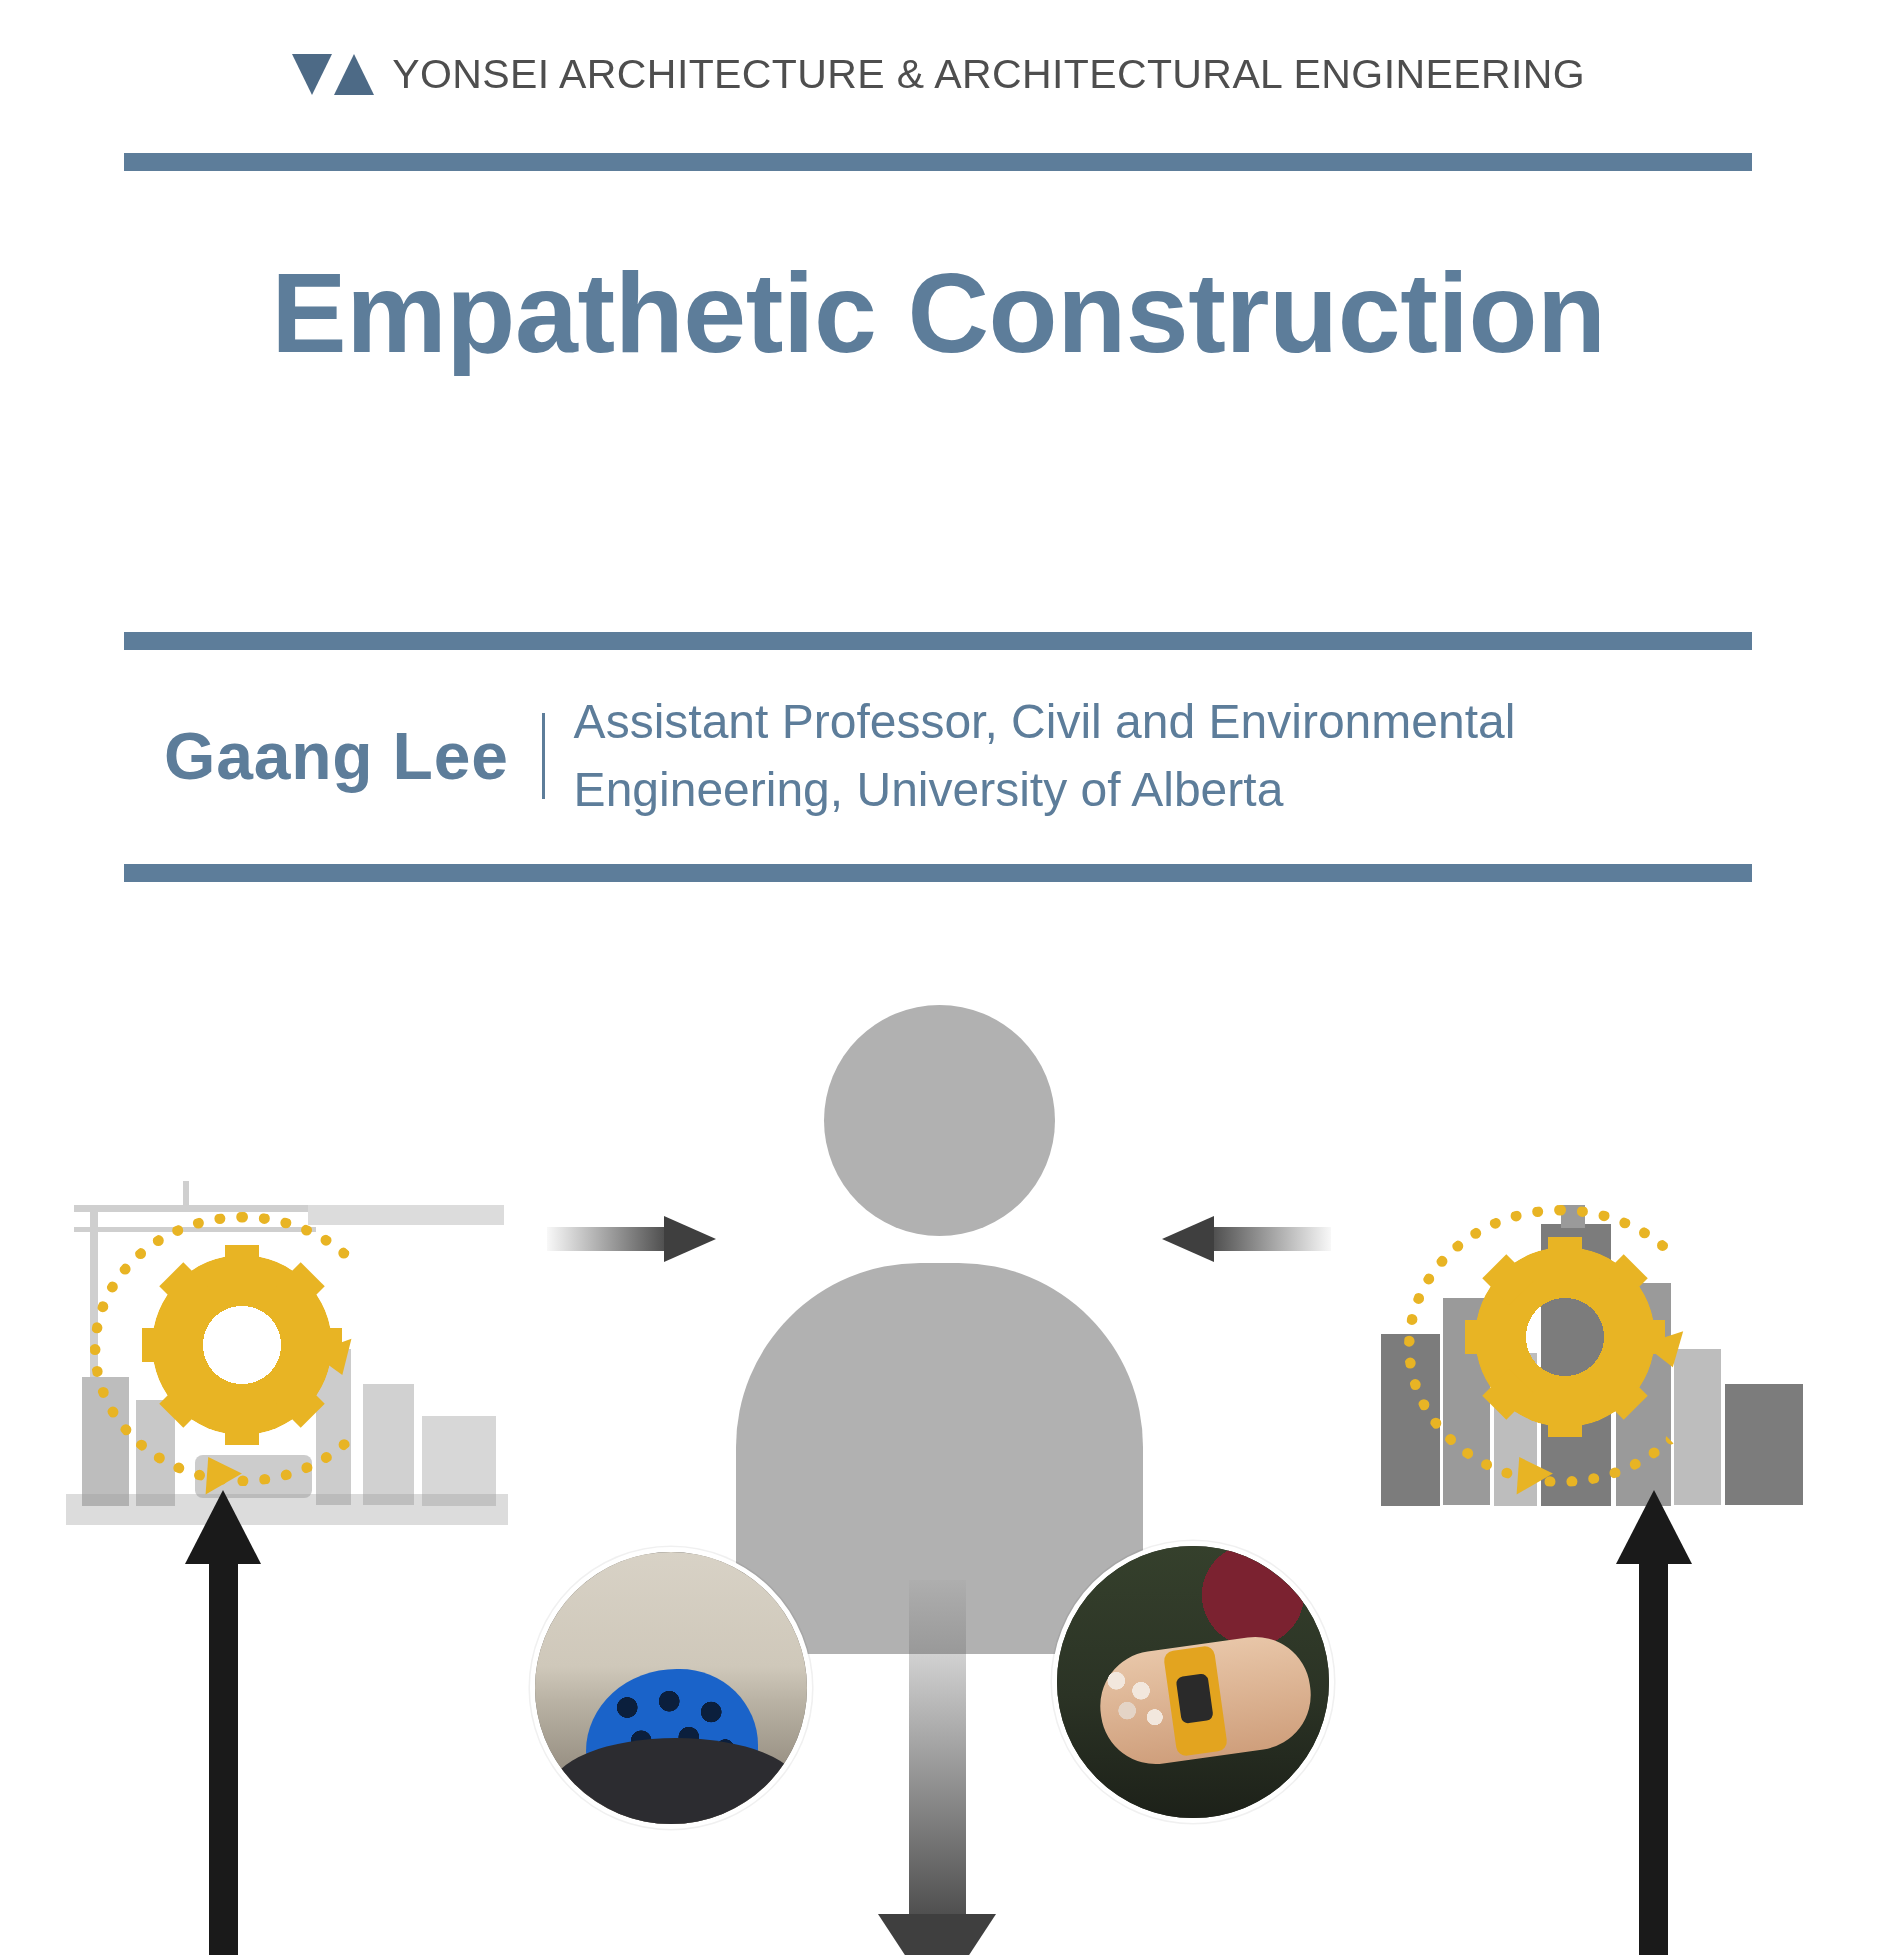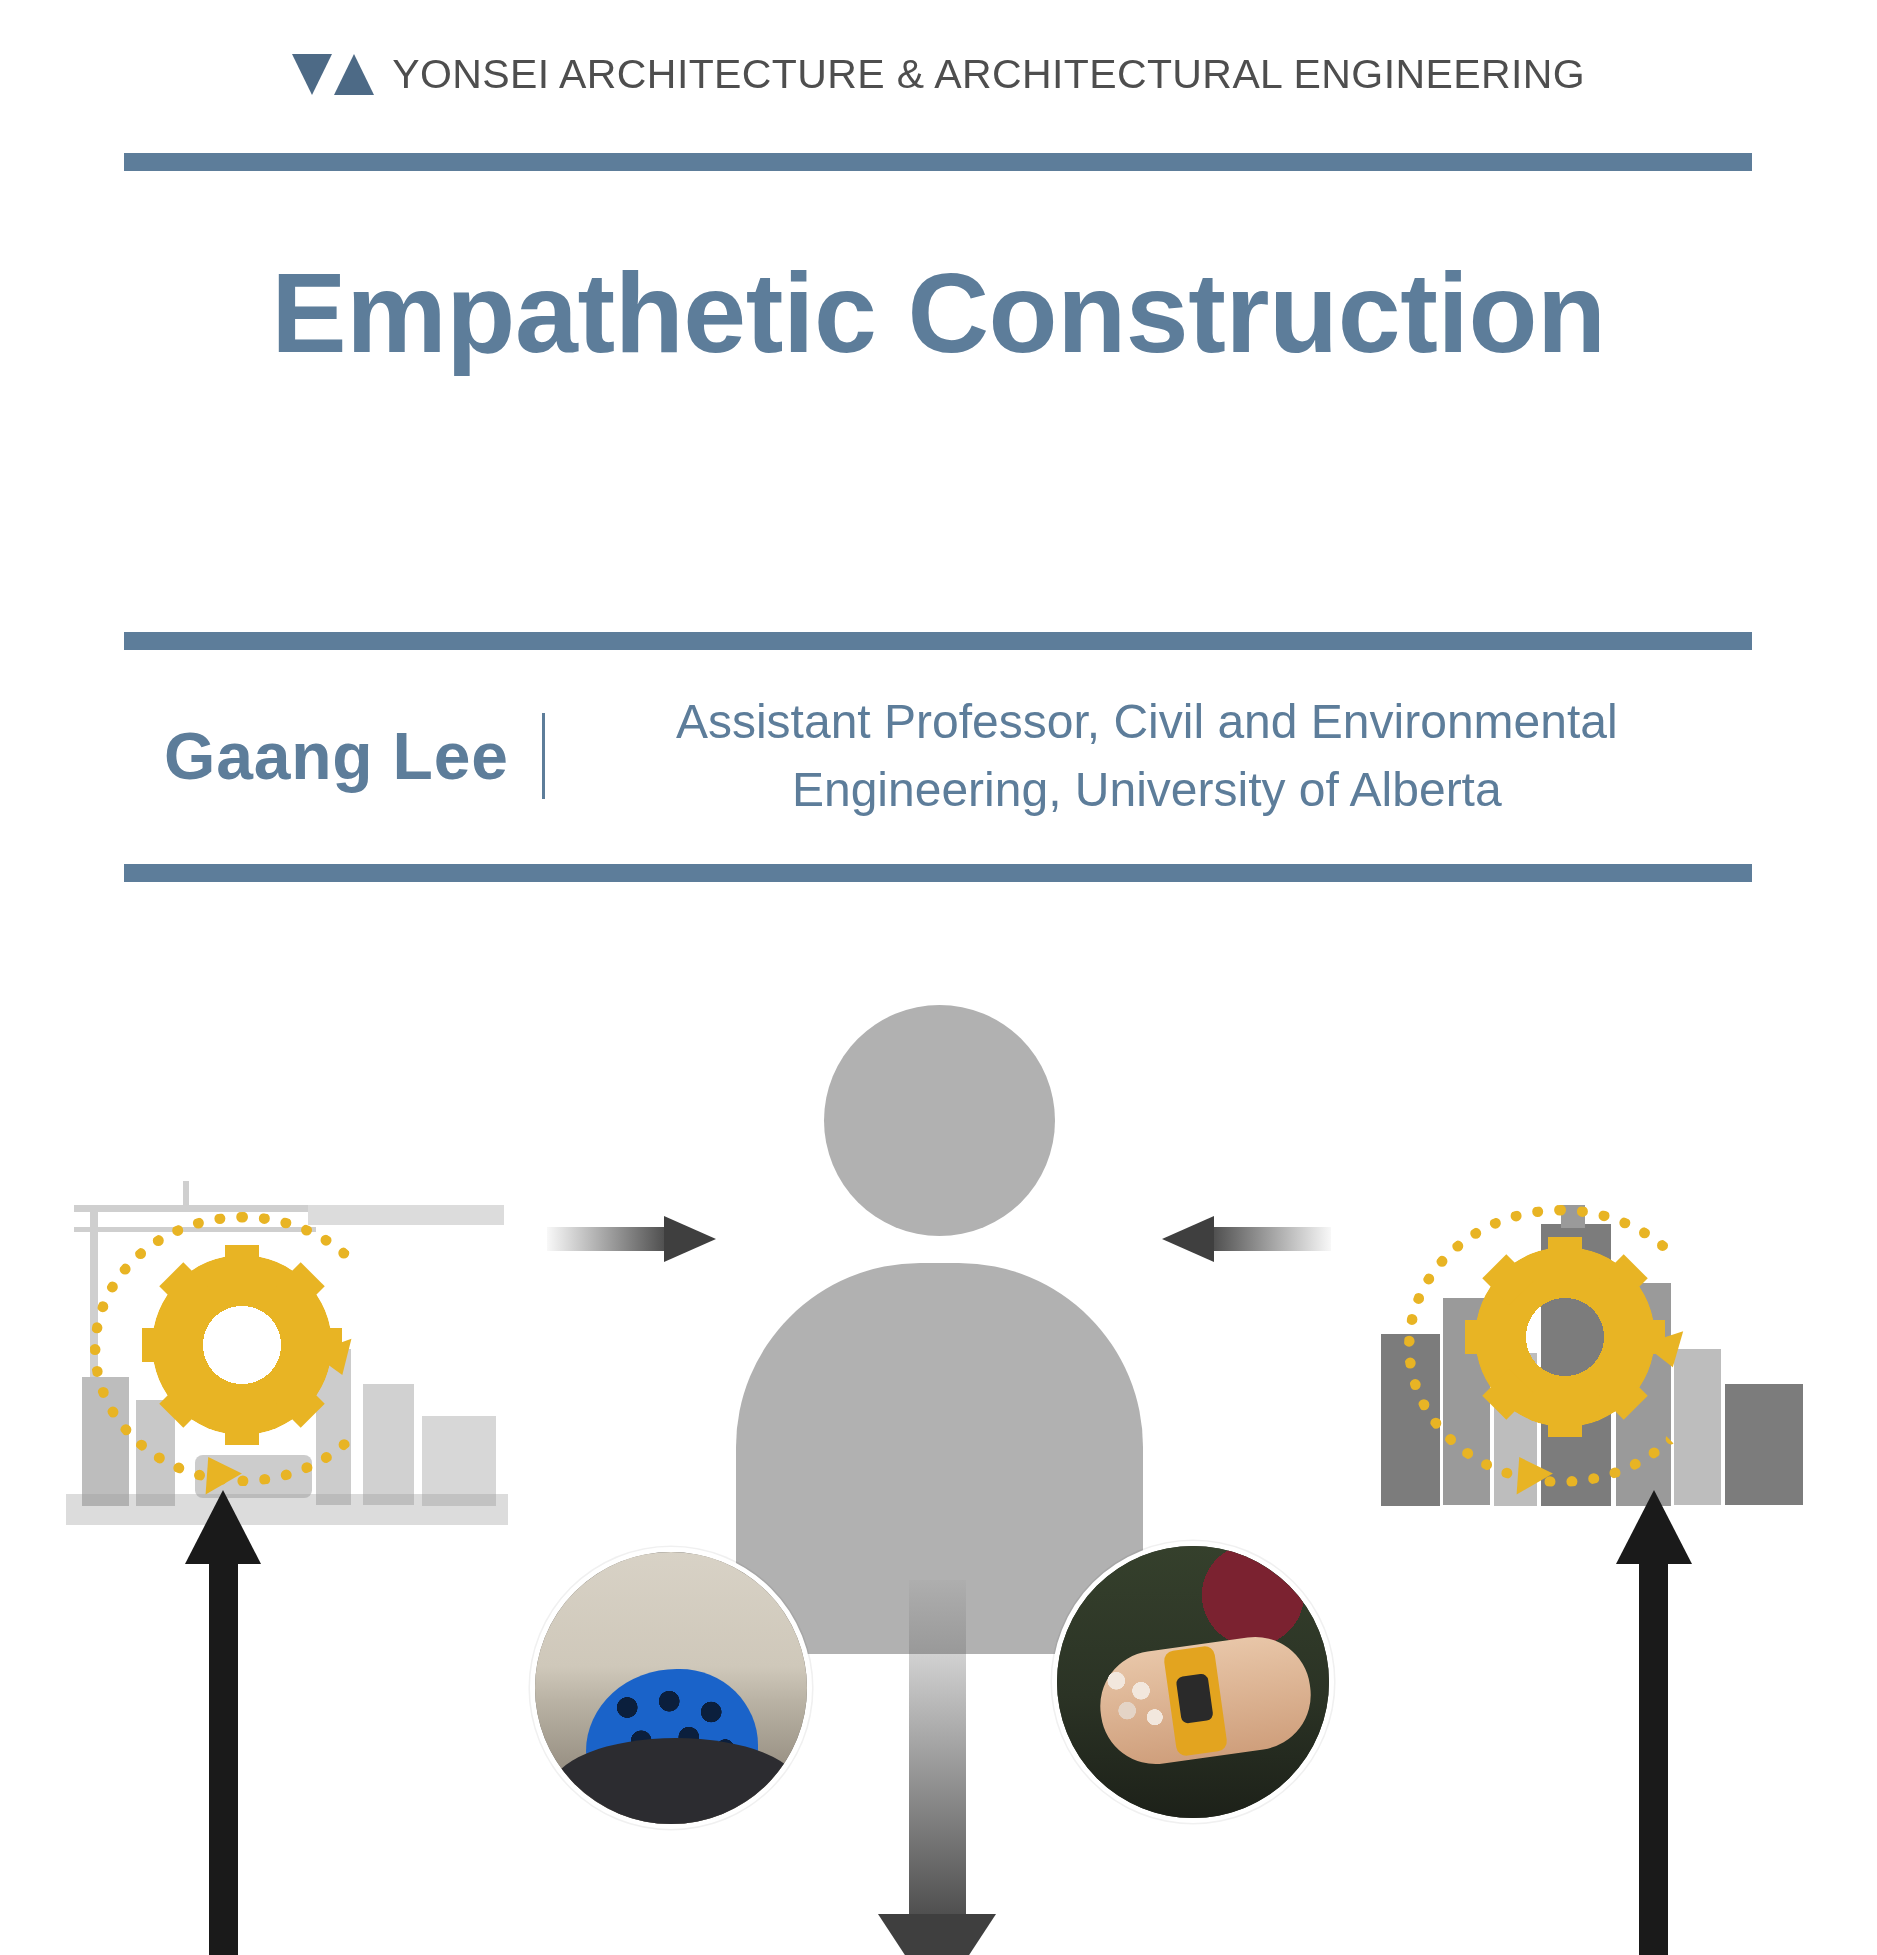--- a/index.html
+++ b/index.html
@@ -92,21 +92,20 @@
     width: 4.3px;
     height: 86px;
     background: #5d7d9a;
     margin: 0 29px 0 33px;
   }
   .speaker-affil {
     font-size: 48px;
     line-height: 1.42;
     color: #5d7d9a;
     font-weight: 400;
-    text-align: center;
   }
 
   
   .figure { position: absolute; top: 966px; left: 0; width: 1877px; height: 1251px; }
 
   .person {
     position: absolute;
     left: 718px;
     top: 39px;
     width: 442px;

